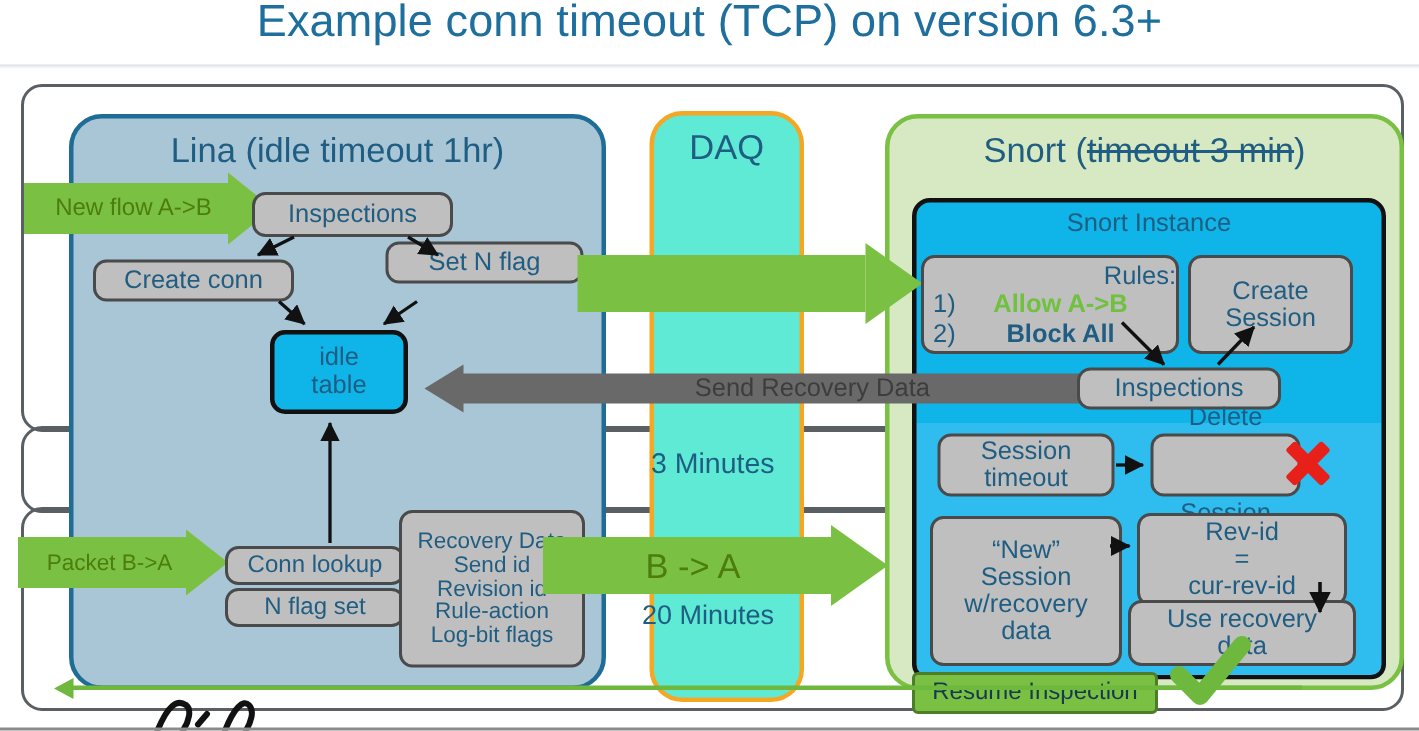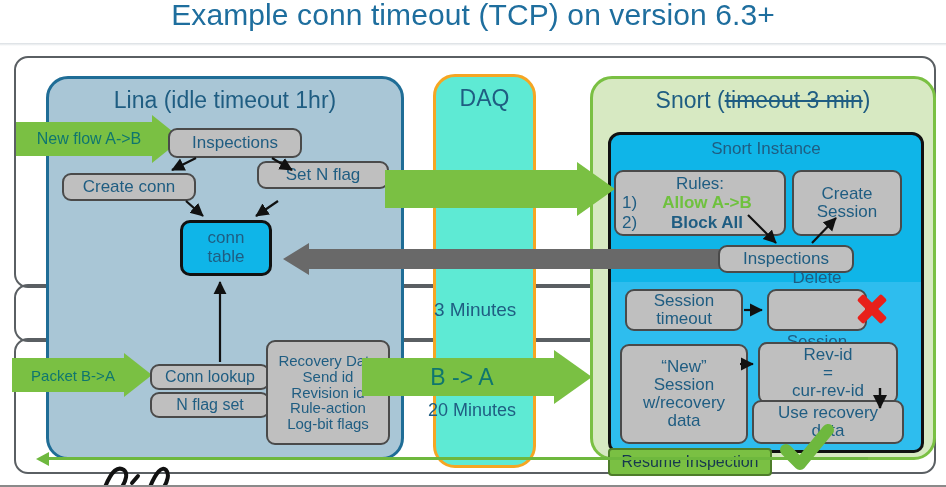--- a/index.html
+++ b/index.html
@@ -118,21 +118,21 @@
   }
   .garrow .head{
     position:absolute;top:50%;
     width:0;height:0;
     border-top:transparent solid;
     border-bottom:transparent solid;
   }
   .garrow .lbl{
     position:absolute;left:0;top:0;width:100%;height:100%;
     display:flex;align-items:center;justify-content:center;
-    font-size:16px;color:#0f766e;white-space:nowrap;
+    font-size:16px;color:#4d7c0f;white-space:nowrap;
   }
   .garrow.big .lbl{font-size:23px;}
 
   
   .grey-arrow{position:absolute;}
   .grey-arrow .shaft{position:absolute;right:0;top:0;height:100%;background:#696969;}
   .grey-arrow .head{
     position:absolute;left:0;top:50%;
     width:0;height:0;
     border-top:16px solid transparent;
@@ -172,21 +172,21 @@
   .redx:before,.redx:after{
     content:"";position:absolute;left:50%;top:50%;
     width:34px;height:9px;background:#e8201a;border-radius:2px;
     transform-origin:center;
   }
   .redx:before{transform:translate(-50%,-50%) rotate(45deg);}
   .redx:after{transform:translate(-50%,-50%) rotate(-45deg);}
 
   
   .rules-inner{
-    display:flex;flex-direction:column;align-items:center;
+    display:flex;flex-direction:column;align-items:flex-end;
     font-size:17px;line-height:1.12;width:100%;
   }
   .rules-row{display:flex;width:100%;padding-left:6px;box-sizing:border-box;}
   .rules-num{width:26px;text-align:left;}
   .rules-txt{flex:1;text-align:center;padding-right:18px;}
   .allow{color:#6fc13e;font-weight:bold;}
   .blockall{font-weight:bold;}
 
   
   .ovl{position:absolute;left:0;top:0;width:946px;height:487px;pointer-events:none;}
@@ -239,21 +239,21 @@
 
   <div class="node" style="left:62px;top:173px;width:134px;height:28px;">
     <span>Create conn</span>
   </div>
 
   <div class="node" style="left:257px;top:161px;width:132px;height:28px;">
     <span>Set N flag</span>
   </div>
 
   <div class="conn-table" style="left:180px;top:220px;width:92px;height:56px;">
-    <span>conn</span>
+    <span>idle</span>
     <span>table</span>
   </div>
 
   <div class="garrow big" style="left:385px;top:170px;width:230px;height:38px;">
     <div class="shaft" style="width:192px;"></div>
     <div class="head" style="left:192px;border-top-width:27px;border-bottom-width:27px;border-left:38px solid #7ac043;transform:translateY(-50%);"></div>
   </div>
 
   <div class="node multi" style="left:614px;top:170px;width:172px;height:66px;padding:2px 0;">
     <div class="rules-inner">
@@ -270,20 +270,21 @@
   </div>
 
   <div class="node multi" style="left:792px;top:170px;width:110px;height:66px;">
     <span>Create</span>
     <span>Session</span>
   </div>
 
   <div class="grey-arrow" style="left:283px;top:243px;width:455px;height:32px;">
     <div class="head"></div>
     <div class="shaft" style="width:430px;top:6px;height:20px;"></div>
+    <div class="lbl" style="right:118px;">Send Recovery Data</div>
   </div>
 
   <div class="node" style="left:718px;top:245px;width:136px;height:28px;">
     <span>Inspections</span>
   </div>
 
   <div class="flabel" style="left:434px;top:299px;">3 Minutes</div>
 
   <div class="node multi" style="left:625px;top:289px;width:118px;height:42px;">
     <span>Session</span>

